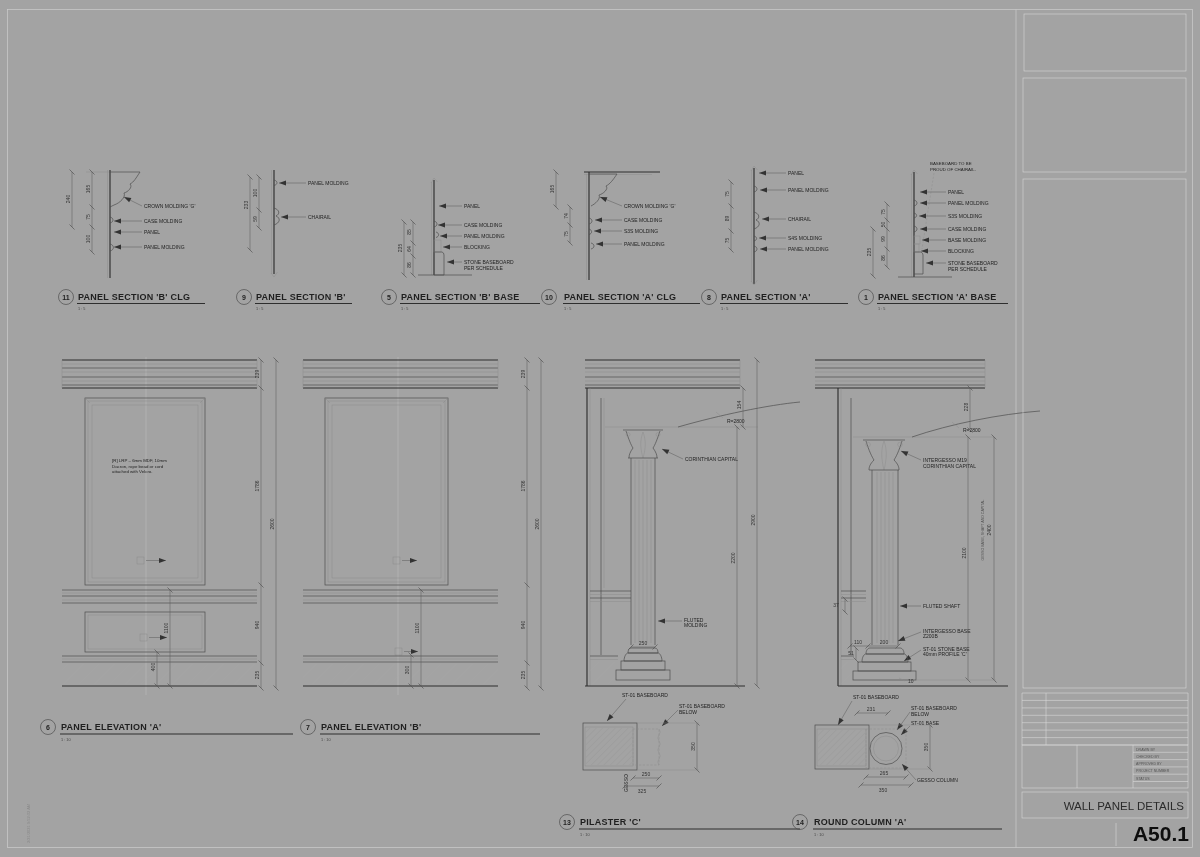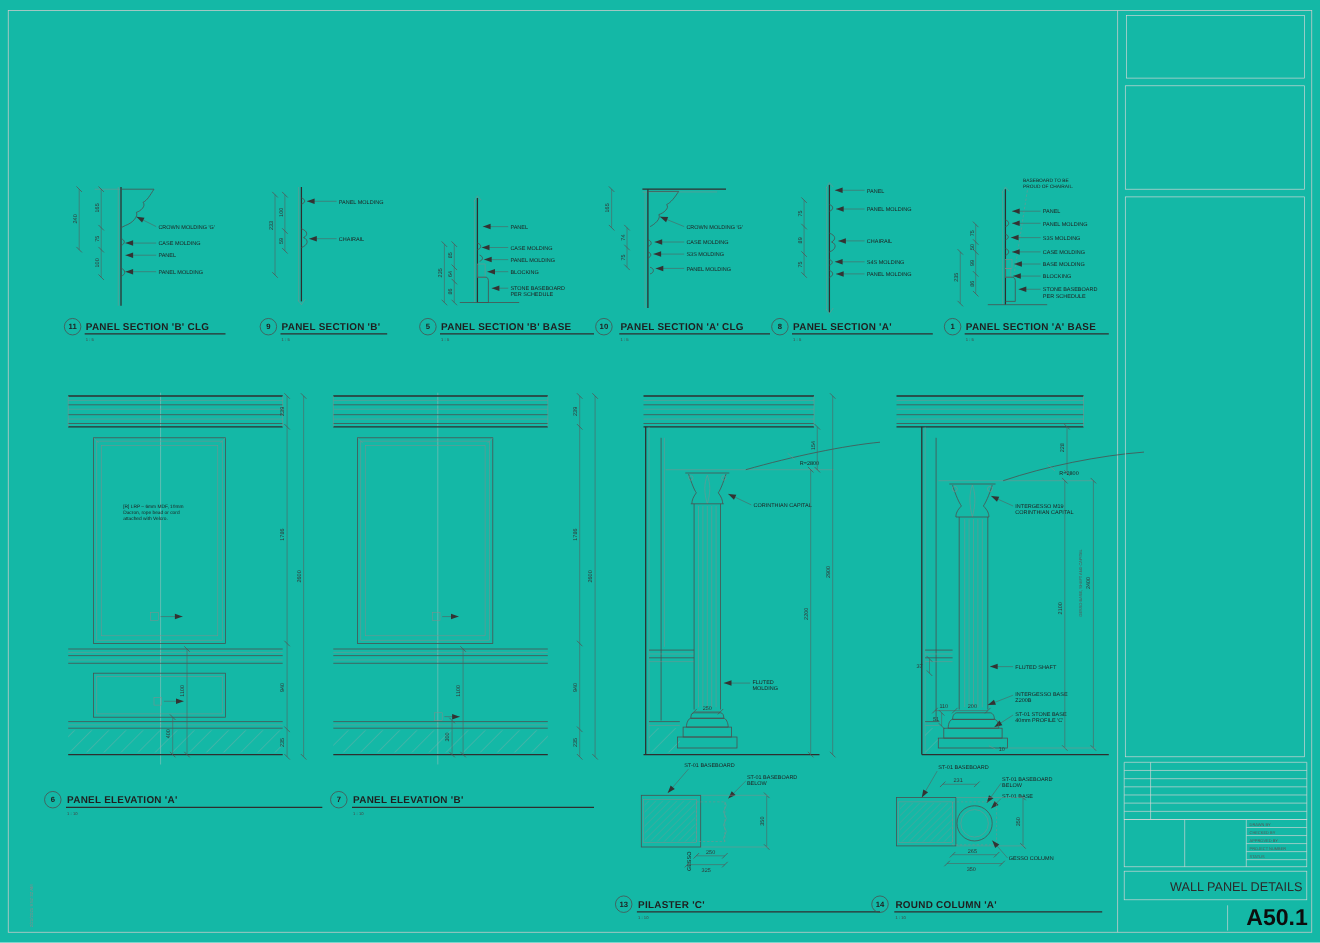--- a/index.html
+++ b/index.html
@@ -1,16 +1,16 @@
 <!DOCTYPE html>
 <html><head>
 <meta charset="utf-8">
 <style>
   html,body{margin:0;padding:0;background:#fff;}
-  #sheet{position:relative;width:1200px;height:857px;background:#14b8a6;overflow:hidden;}
+  #sheet{position:relative;width:1200px;height:857px;background:#a3a3a3;overflow:hidden;}
   svg{position:absolute;left:0;top:0;}
   text{font-family:"Liberation Sans",sans-serif;fill:#1f1f1f;}
   .ln{stroke:#4d4d4d;stroke-width:.7;fill:none;}
   .ln2{stroke:#2e2e2e;stroke-width:1.15;fill:none;}
   .thin{stroke:#8a8a8a;stroke-width:.45;fill:none;}
   .cl{stroke:#c4c4c4;stroke-width:.4;fill:none;}
   .dim{stroke:#5a5a5a;stroke-width:.5;fill:none;}
   .dash{stroke-dasharray:2.2,1.6;}
   .faint{stroke:#cccccc;stroke-width:.7;fill:none;}
   .faint2{stroke:#d8d8d8;stroke-width:.6;fill:none;}

